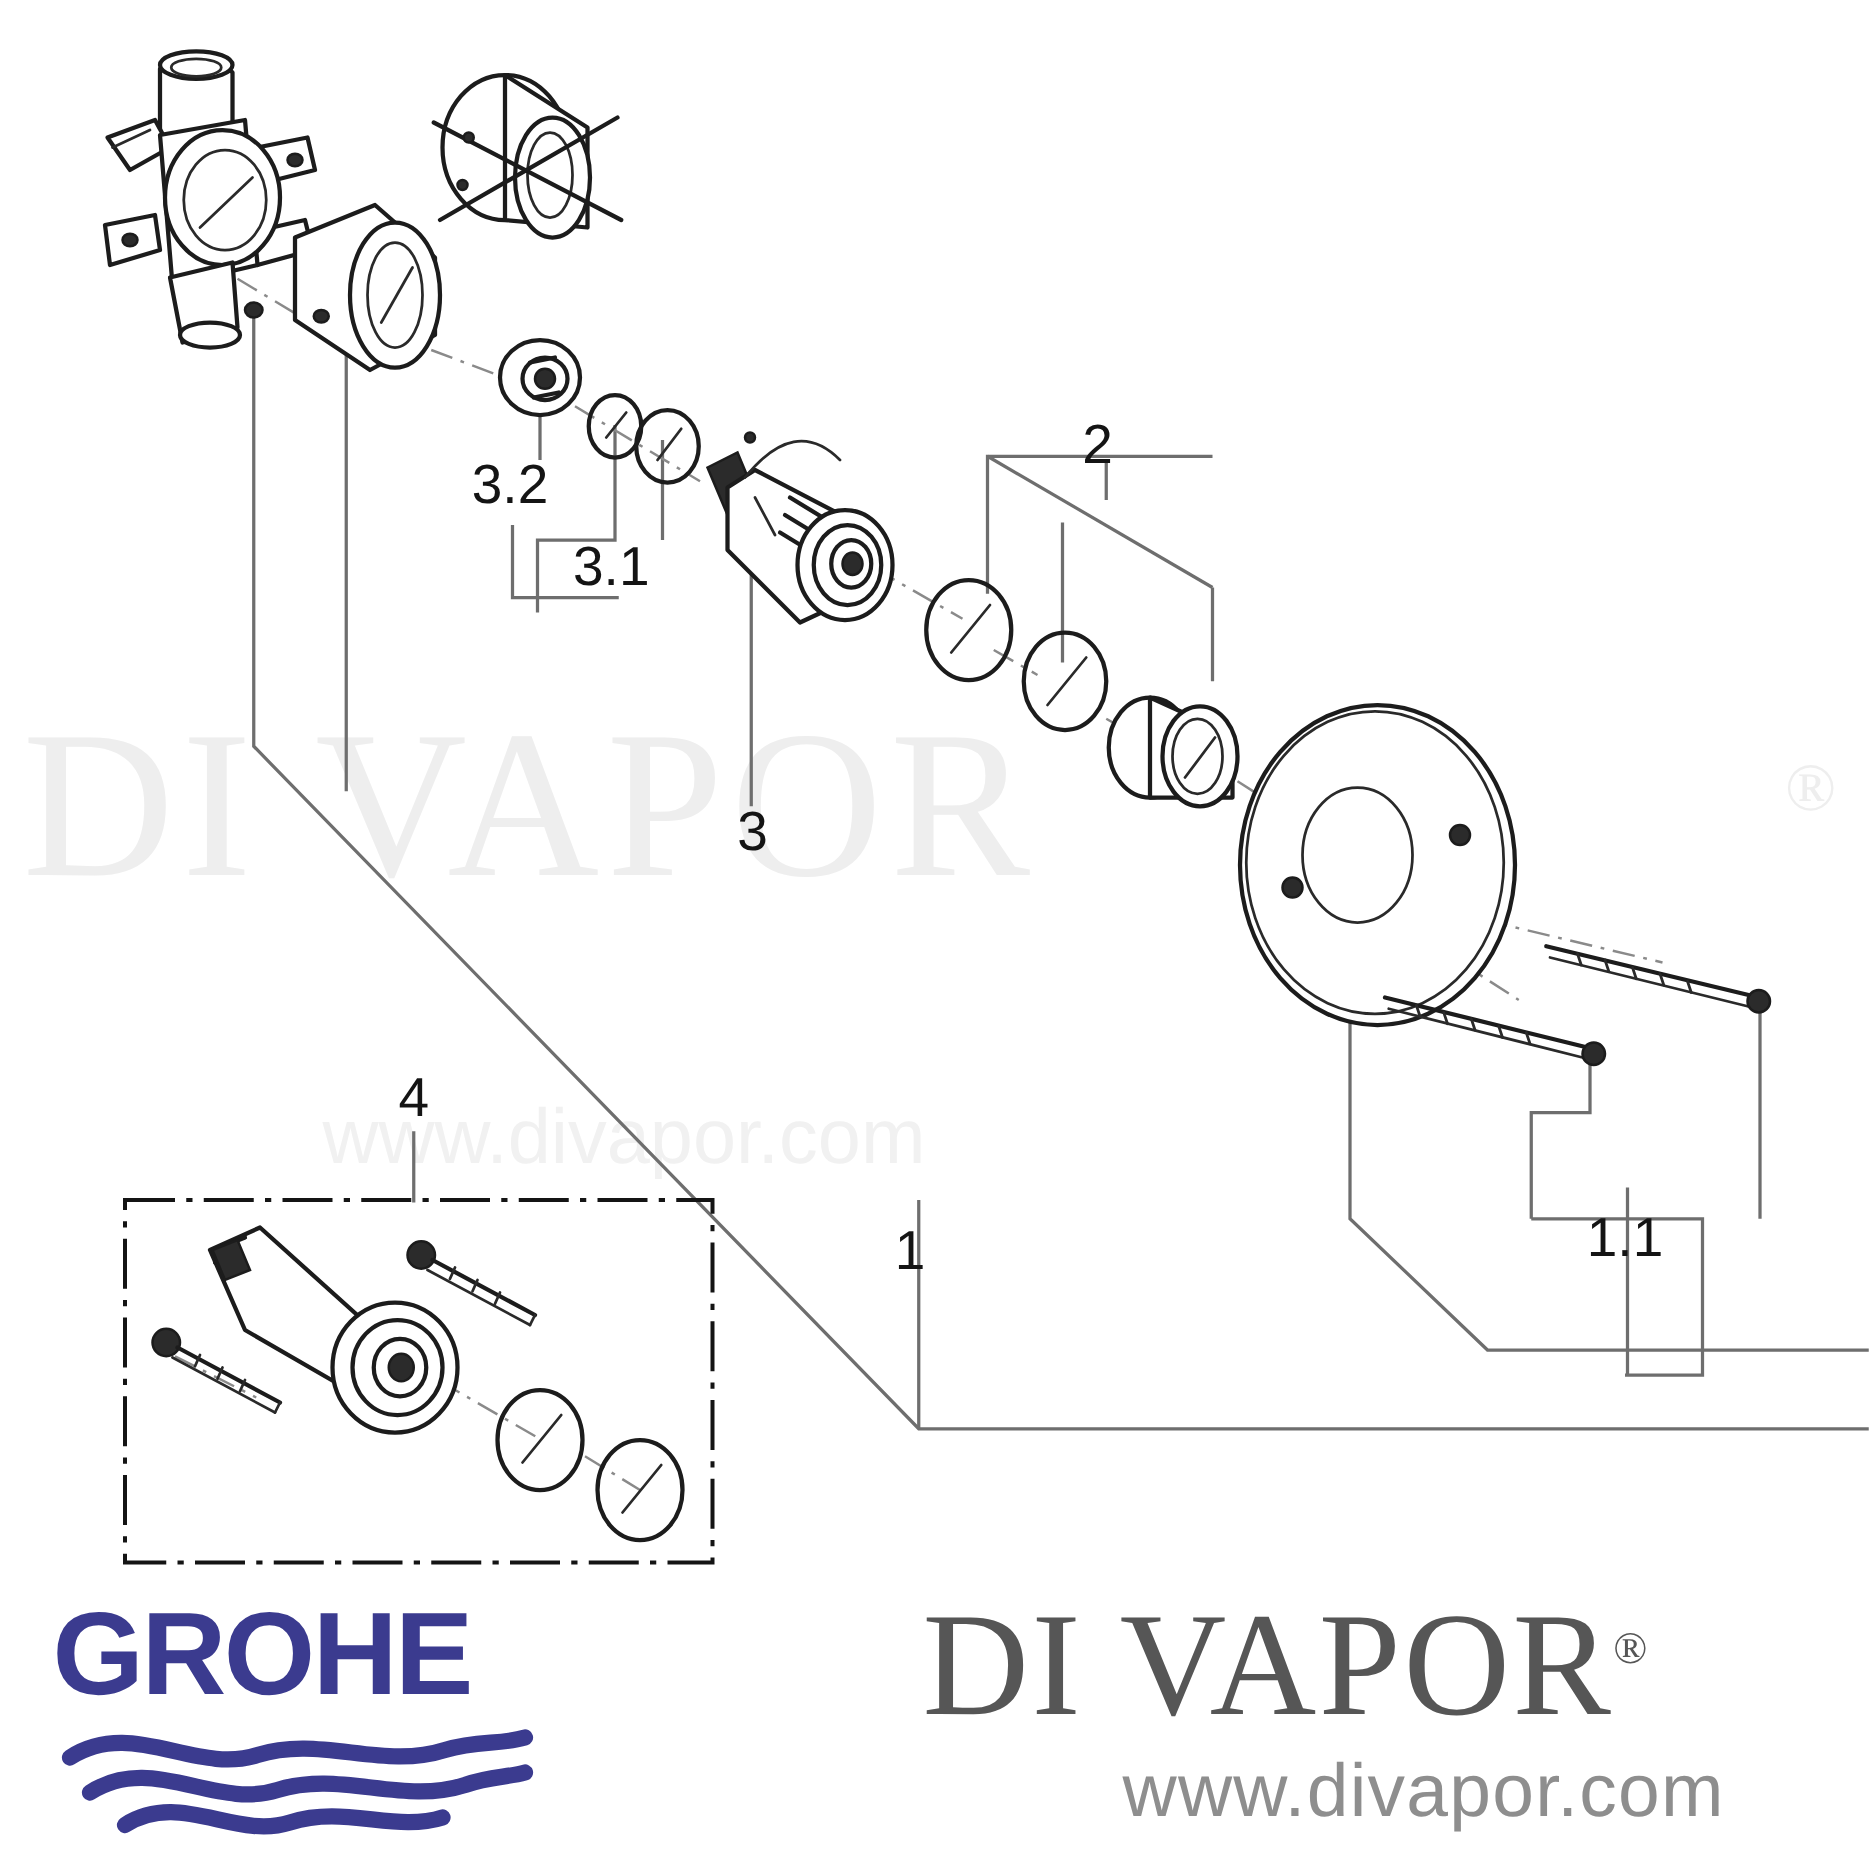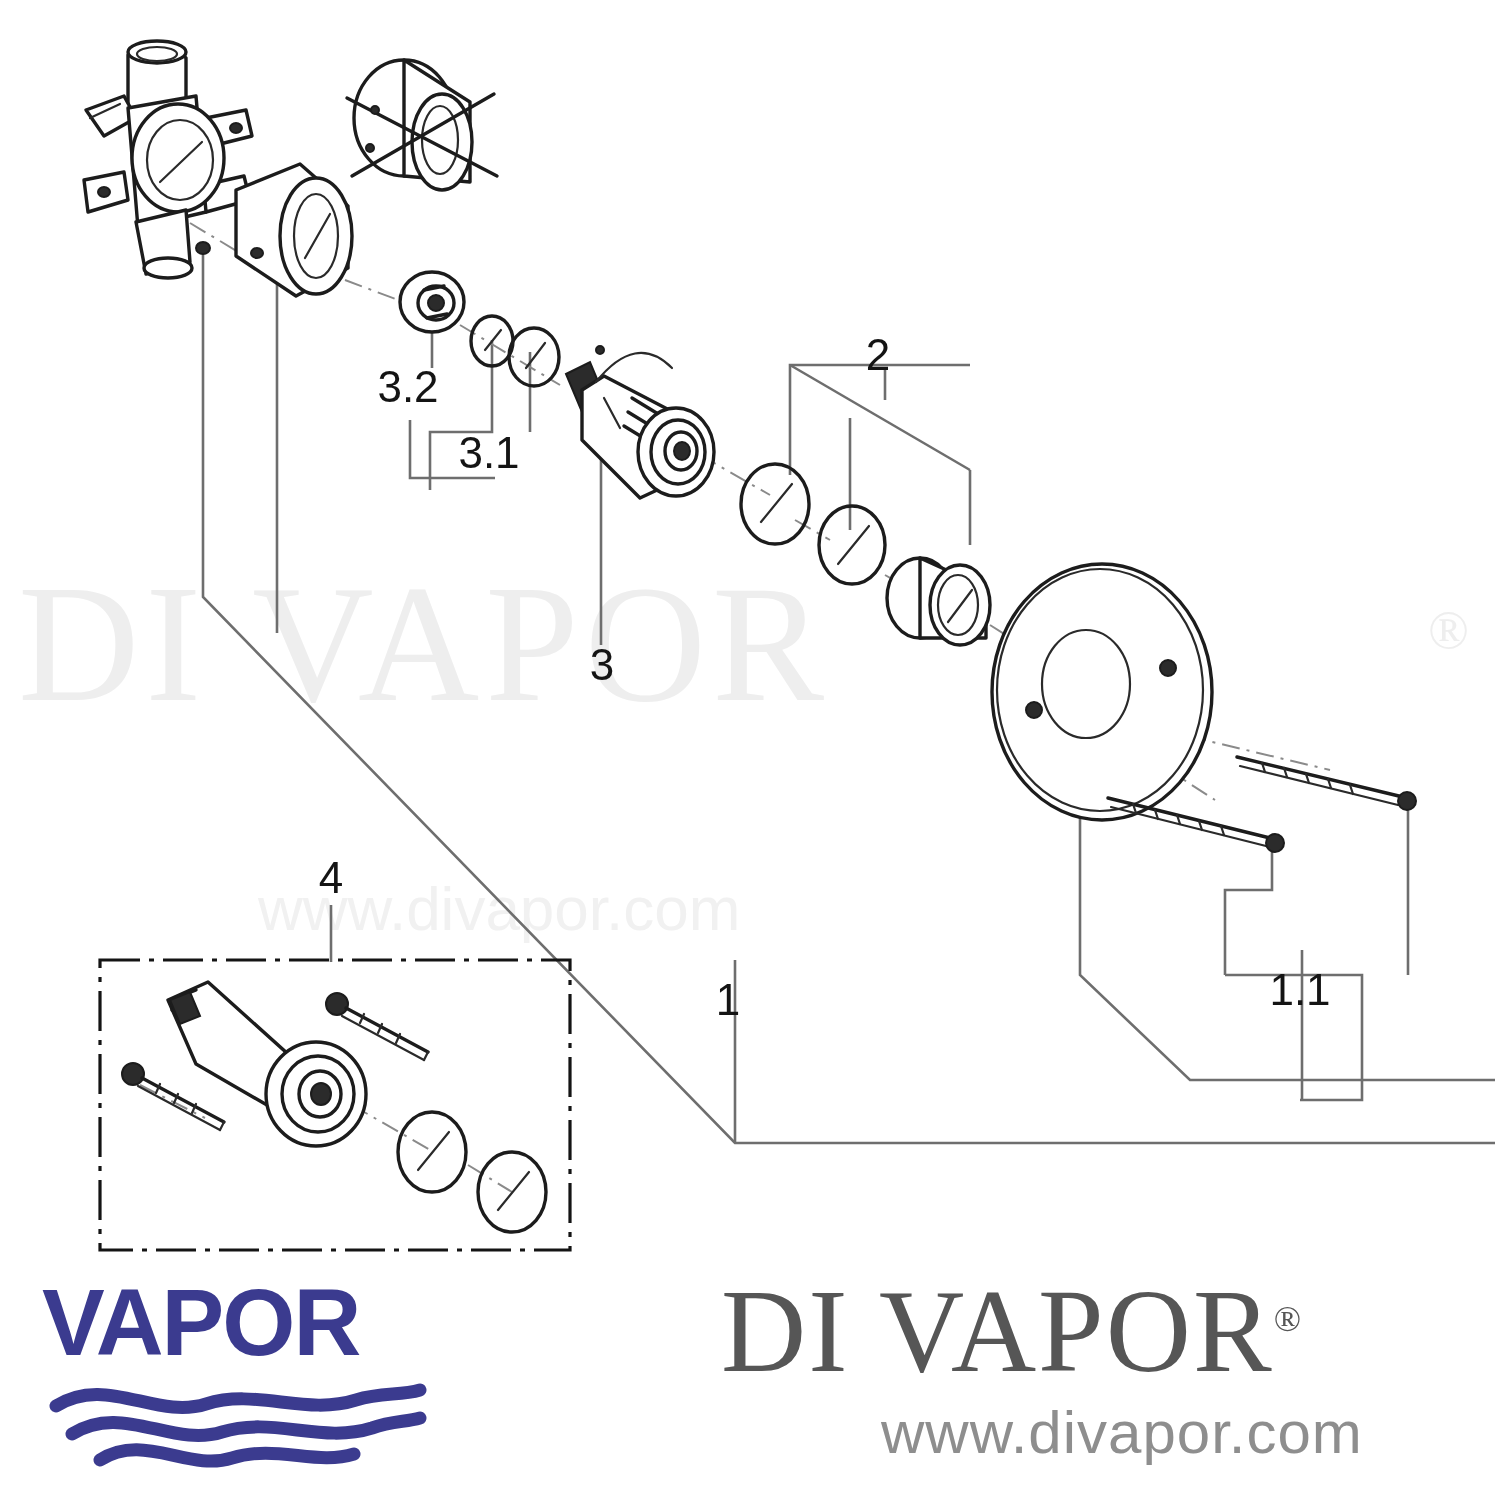--- a/index.html
+++ b/index.html
@@ -119,21 +119,21 @@
     line-height: 1;
     color: #3b3b8f;
   }
   .grohe-waves {
     display: block;
     margin-top: 6px;
     margin-left: 6px;
   }
   .divapor-wrap {
     position: absolute;
-    left: 721px;
+    left: 738px;
     top: 2px;
     width: 740px;
     text-align: left;
   }
   .divapor-word {
     font-family: "Liberation Serif", serif;
     font-size: 118px;
     color: #565656;
     line-height: 1.05;
     letter-spacing: 2px;
@@ -391,21 +391,21 @@
       <text class="callout-text" x="489" y="468" text-anchor="middle">3.1</text>
       <text class="callout-text" x="408" y="402" text-anchor="middle">3.2</text>
       <text class="callout-text" x="331" y="893" text-anchor="middle">4</text>
     </g>
   </svg>
 </div>
 
 <div id="footer">
 
   <div class="grohe-wrap">
-    <div class="grohe-word">VAPOR</div>
+    <div class="grohe-word">GROHE</div>
     <svg class="grohe-waves" width="380" height="92" viewBox="0 0 380 92">
       <path d="M8,30 C58,-2 108,44 158,28 C208,12 258,40 308,24 C334,16 352,20 372,14" fill="none" stroke="#3b3b8f" stroke-width="13" stroke-linecap="round"></path>
       <path d="M24,58 C74,26 124,72 174,56 C224,40 274,68 324,52 C344,45 358,46 372,42" fill="none" stroke="#3b3b8f" stroke-width="13" stroke-linecap="round"></path>
       <path d="M52,84 C96,56 140,96 184,82 C228,68 268,90 306,78" fill="none" stroke="#3b3b8f" stroke-width="13" stroke-linecap="round"></path>
     </svg>
   </div>
 
   <div class="divapor-wrap">
     <div class="divapor-word">
       <span>DI VAPOR</span><span class="divapor-reg">®</span>

